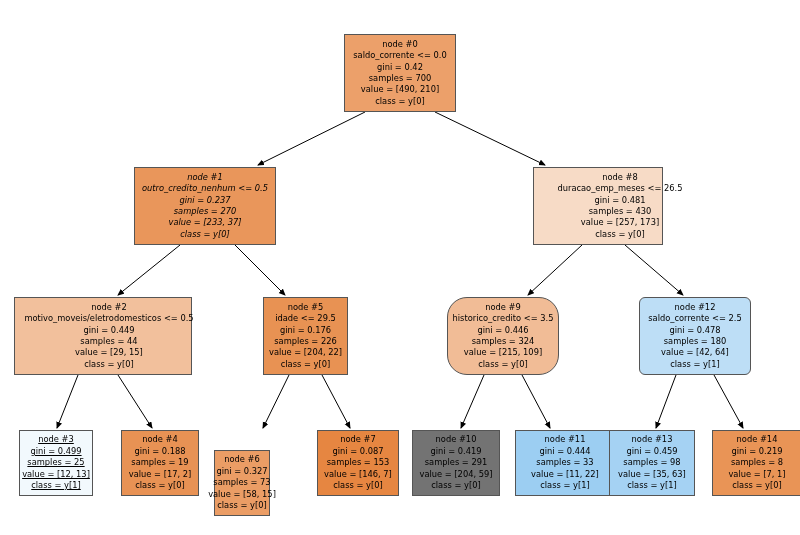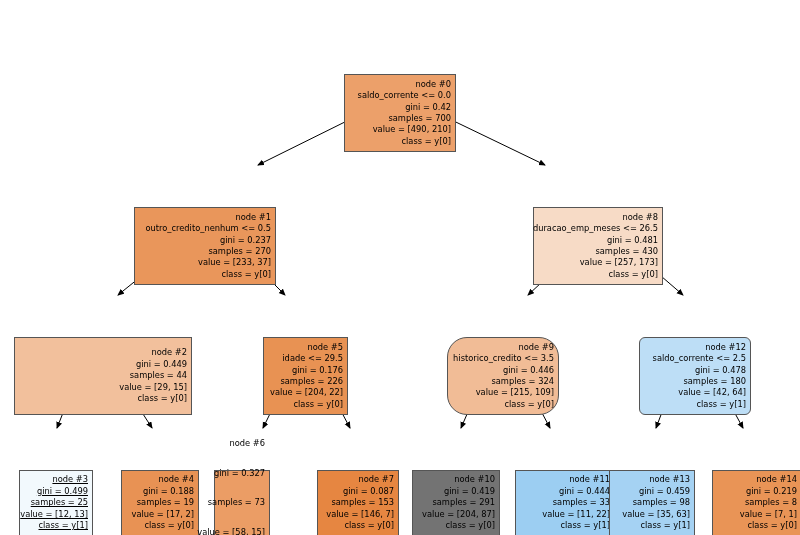--- a/index.html
+++ b/index.html
@@ -22,29 +22,28 @@
     width: 800px;
     height: 535px;
     pointer-events: none;
   }
   .node {
     position: absolute;
     box-sizing: border-box;
     border: 1px solid #555555;
     display: flex;
     flex-direction: column;
-    align-items: flex-end;
+    align-items: center;
     justify-content: center;
     text-align: center;
     font-size: 8.3px;
     line-height: 11.4px;
     color: #000000;
     padding: 3px 4px;
     white-space: nowrap;
-    margin-top: 40px;
   }
   .node .ln {
     display: block;
   }
 </style>
 </head>
 <body>
 
 <div id="canvas">
   <svg id="edges" viewBox="0 0 800 535">
@@ -72,38 +71,39 @@
   </svg>
   <div id="node-layer">
       <div class="node" style="left: 344px; top: 34px; width: 112px; height: 78px; background: rgb(236, 160, 106); border-color: rgb(85, 85, 85);">
         <span class="ln">node #0</span>
         <span class="ln">saldo_corrente &lt;= 0.0</span>
         <span class="ln">gini = 0.42</span>
         <span class="ln">samples = 700</span>
         <span class="ln">value = [490, 210]</span>
         <span class="ln">class = y[0]</span>
       </div>
-      <div class="node" style="left: 134px; top: 167px; width: 142px; height: 78px; background: rgb(233, 150, 91); border-color: rgb(85, 85, 85);">
+      <div class="node" style="left: 134px; top: 167px; width: 142px; height: 78px; background: rgb(233, 150, 91); border-color: rgb(85, 85, 85); font-style: italic;">
         <span class="ln">node #1</span>
         <span class="ln">outro_credito_nenhum &lt;= 0.5</span>
         <span class="ln">gini = 0.237</span>
         <span class="ln">samples = 270</span>
         <span class="ln">value = [233, 37]</span>
         <span class="ln">class = y[0]</span>
       </div>
       <div class="node" style="left: 533px; top: 167px; width: 130px; height: 78px; background: rgb(247, 219, 198); border-color: rgb(85, 85, 85); padding-left: 48px;">
         <span class="ln">node #8</span>
         <span class="ln">duracao_emp_meses &lt;= 26.5</span>
         <span class="ln">gini = 0.481</span>
         <span class="ln">samples = 430</span>
         <span class="ln">value = [257, 173]</span>
         <span class="ln">class = y[0]</span>
       </div>
       <div class="node" style="left: 14px; top: 297px; width: 178px; height: 78px; background: rgb(242, 192, 156); border-color: rgb(85, 85, 85); padding-left: 16px;">
         <span class="ln">node #2</span>
+        <span class="ln">motivo_moveis/eletrodomesticos &lt;= 0.5</span>
         <span class="ln">gini = 0.449</span>
         <span class="ln">samples = 44</span>
         <span class="ln">value = [29, 15]</span>
         <span class="ln">class = y[0]</span>
       </div>
       <div class="node" style="left: 263px; top: 297px; width: 85px; height: 78px; background: rgb(232, 146, 83); border-color: rgb(85, 85, 85);">
         <span class="ln">node #5</span>
         <span class="ln">idade &lt;= 29.5</span>
         <span class="ln">gini = 0.176</span>
         <span class="ln">samples = 226</span>
@@ -133,39 +133,39 @@
         <span class="ln">value = [12, 13]</span>
         <span class="ln">class = y[1]</span>
       </div>
       <div class="node" style="left: 121px; top: 430px; width: 78px; height: 66px; background: rgb(232, 146, 84); border-color: rgb(85, 85, 85);">
         <span class="ln">node #4</span>
         <span class="ln">gini = 0.188</span>
         <span class="ln">samples = 19</span>
         <span class="ln">value = [17, 2]</span>
         <span class="ln">class = y[0]</span>
       </div>
-      <div class="node" style="left: 214px; top: 430px; width: 56px; height: 66px; background: rgb(235, 157, 101); border-color: rgb(85, 85, 85); gap: 18px;">
+      <div class="node" style="left: 214px; top: 450px; width: 56px; height: 66px; background: rgb(235, 157, 101); border-color: rgb(85, 85, 85);">
         <span class="ln">node #6</span>
         <span class="ln">gini = 0.327</span>
         <span class="ln">samples = 73</span>
         <span class="ln">value = [58, 15]</span>
         <span class="ln">class = y[0]</span>
       </div>
       <div class="node" style="left: 317px; top: 430px; width: 82px; height: 66px; background: rgb(230, 134, 65); border-color: rgb(85, 85, 85);">
         <span class="ln">node #7</span>
         <span class="ln">gini = 0.087</span>
         <span class="ln">samples = 153</span>
         <span class="ln">value = [146, 7]</span>
         <span class="ln">class = y[0]</span>
       </div>
       <div class="node" style="left: 412px; top: 430px; width: 88px; height: 66px; background: #737373; border-color: rgb(85, 85, 85);">
         <span class="ln">node #10</span>
         <span class="ln">gini = 0.419</span>
         <span class="ln">samples = 291</span>
-        <span class="ln">value = [204, 87]</span>
+        <span class="ln">value = [204, 59]</span>
         <span class="ln">class = y[0]</span>
       </div>
       <div class="node" style="left: 515px; top: 430px; width: 100px; height: 66px; background: rgb(156, 206, 242); border-color: rgb(85, 85, 85);">
         <span class="ln">node #11</span>
         <span class="ln">gini = 0.444</span>
         <span class="ln">samples = 33</span>
         <span class="ln">value = [11, 22]</span>
         <span class="ln">class = y[1]</span>
       </div>
       <div class="node" style="left: 609px; top: 430px; width: 86px; height: 66px; background: rgb(165, 210, 243); border-color: rgb(85, 85, 85);">

